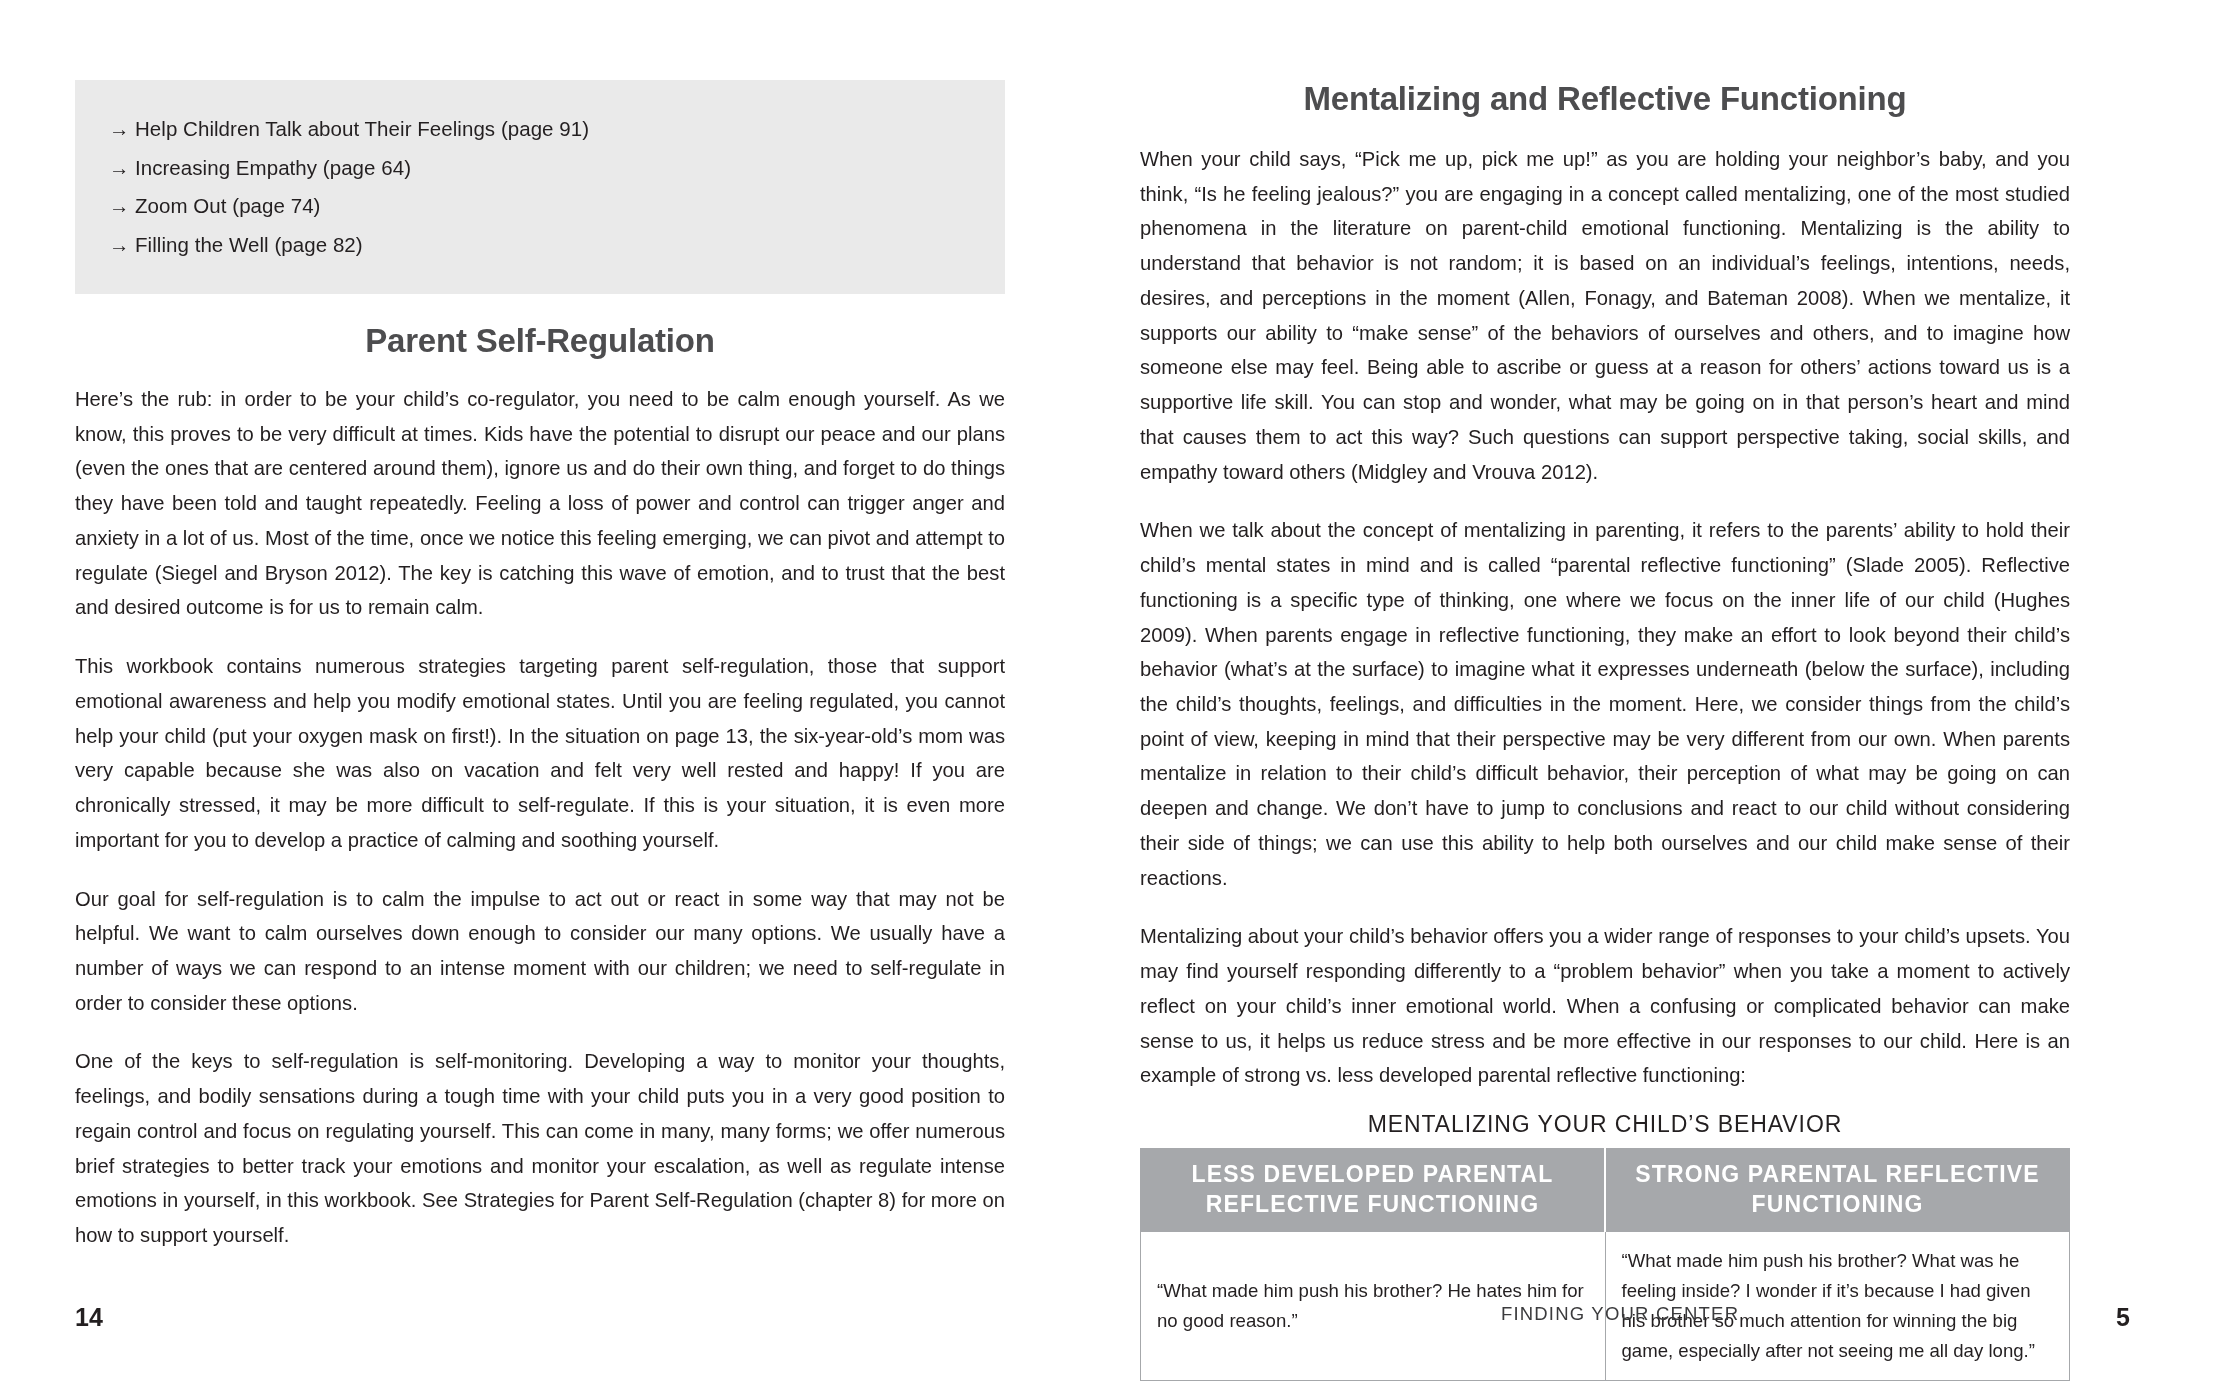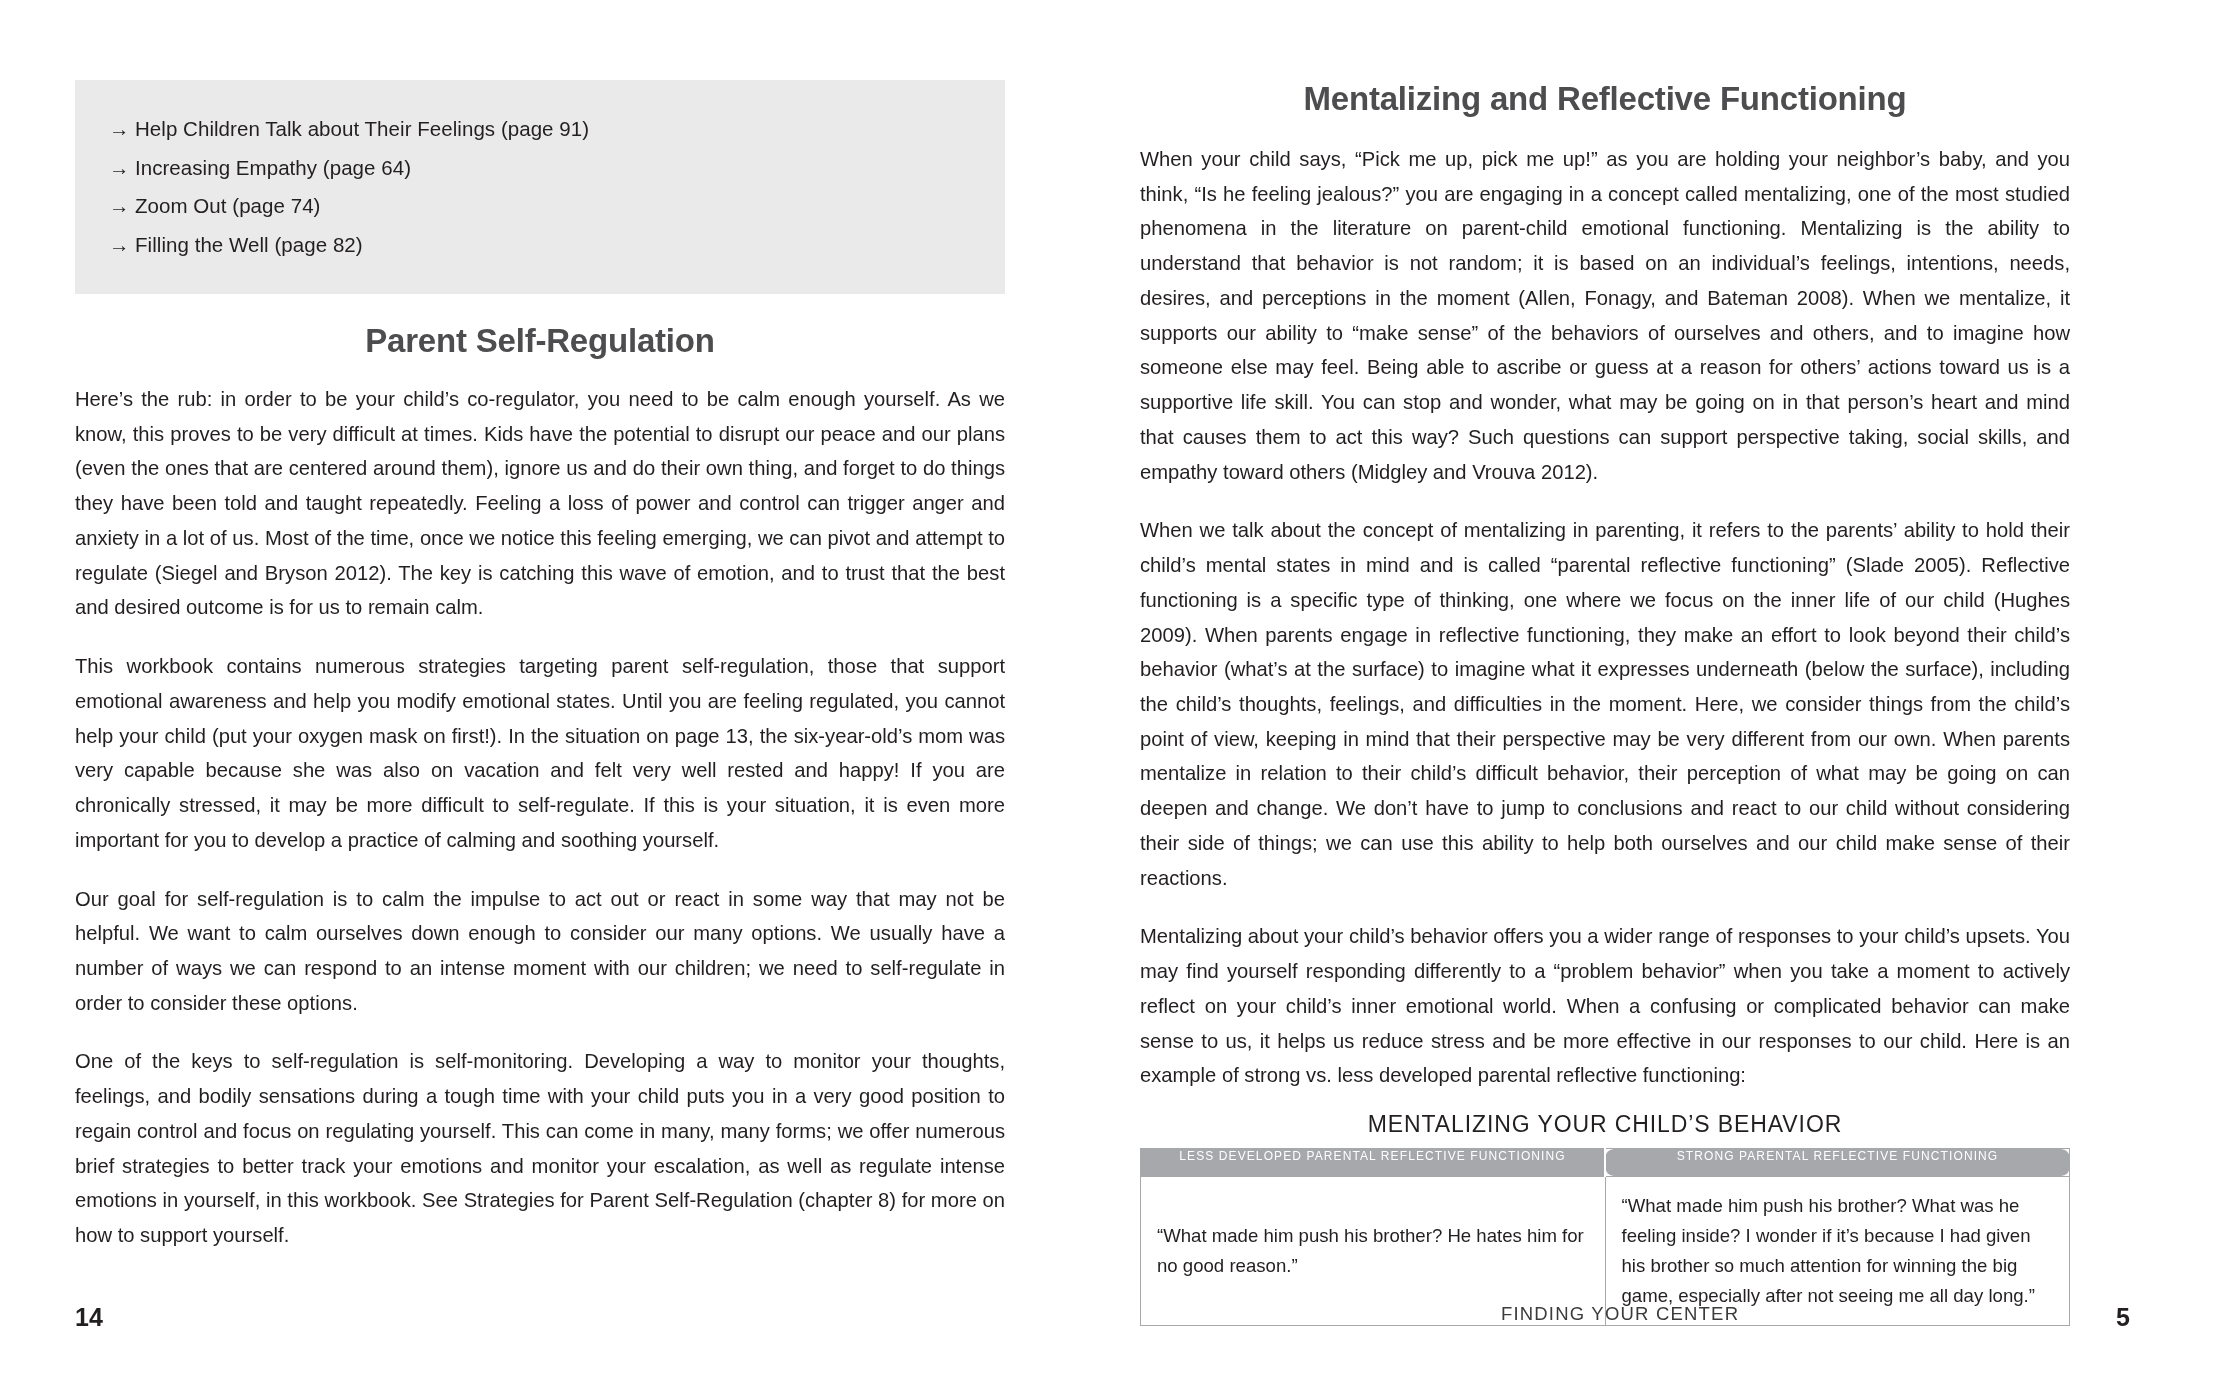--- a/index.html
+++ b/index.html
@@ -89,30 +89,30 @@
     margin: 18px 0 10px 0;
   }
   table.cmp {
     width: 100%;
     border-collapse: collapse;
     table-layout: fixed;
   }
   table.cmp th {
     background: #a6a8ab;
     color: #ffffff;
-    font-weight: normal;
-    font-size: 12px;
+    font-weight: bold;
+    font-size: 23px;
     letter-spacing: 1.1px;
     line-height: 1.32;
-    padding: 0 8px 11px 8px;
+    padding: 10px 8px 11px 8px;
     text-align: center;
     vertical-align: middle;
     border: 1px solid #a6a8ab;
   }
-  table.cmp th.col-sep { border-left: 2px solid #ffffff; border-radius: 9px; }
+  table.cmp th.col-sep { border-left: 2px solid #ffffff; }
   table.cmp td {
     border: 1px solid #a6a8ab;
     padding: 14px 16px;
     font-size: 18.6px;
     line-height: 1.62;
     vertical-align: middle;
     color: #231f20;
     height: 110px;
   }
   table.cmp td.cell-left { vertical-align: middle; }

